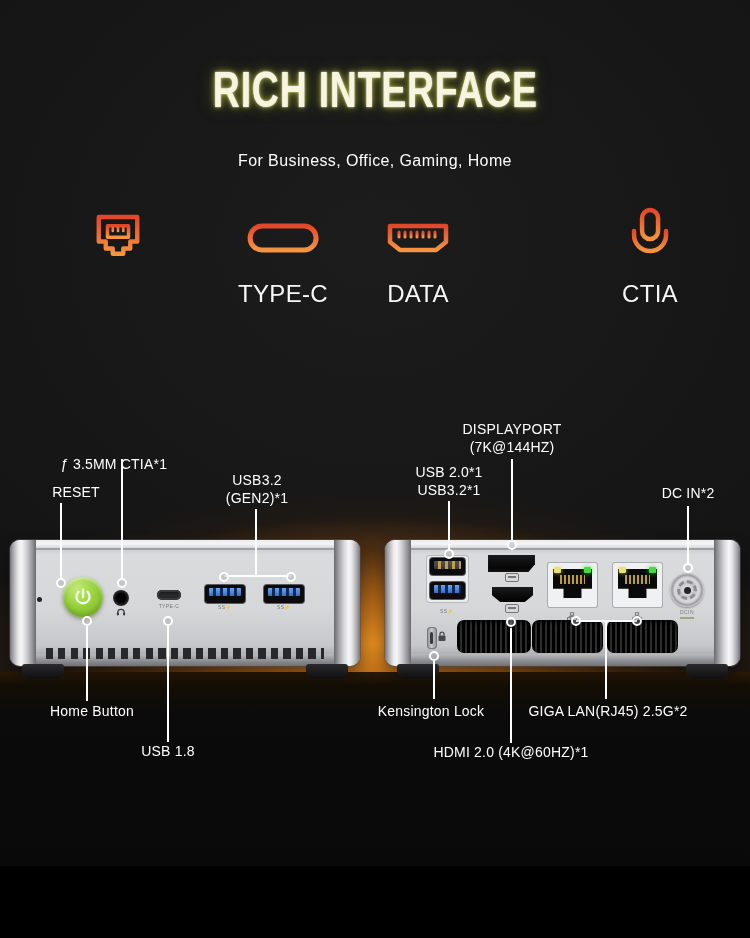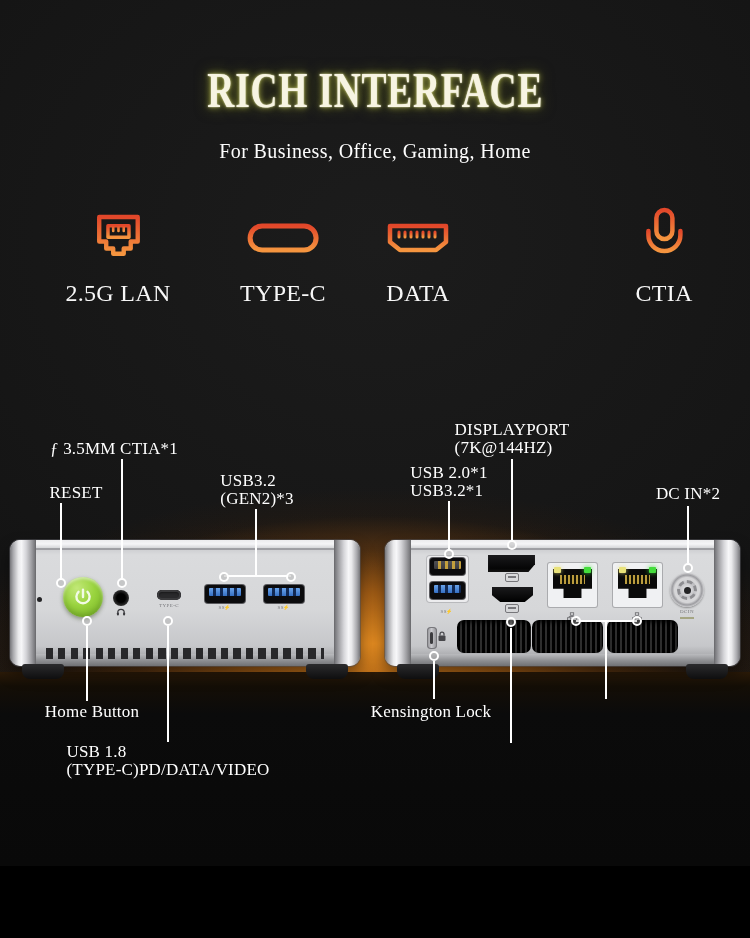--- a/index.html
+++ b/index.html
@@ -1,35 +1,35 @@
 <!DOCTYPE html>
 <html><head>
 <meta charset="utf-8">
 <style>
   html,body{margin:0;padding:0;background:#000;}
   .canvas{
     position:relative;width:750px;height:866px;overflow:hidden;
-    font-family:Liberation Serif, serif;
+    font-family:Liberation Sans, sans-serif;
     background:radial-gradient(120% 90% at 50% 28%, #1c1c1c 0%, #161616 45%, #0e0e0e 100%);
   }
   
   .glow{position:absolute;left:0;top:408px;width:750px;height:274px;
     background:
       radial-gradient(58% 62% at 50% 86%, rgba(238,146,34,0.95) 0%, rgba(205,115,22,0.72) 30%, rgba(140,75,14,0.42) 55%, rgba(60,32,8,0.18) 75%, rgba(0,0,0,0) 92%),
       radial-gradient(95% 85% at 50% 98%, rgba(120,62,12,0.45), rgba(0,0,0,0) 70%);
   }
   .table{position:absolute;left:0;top:672px;width:750px;height:266px;
     background:linear-gradient(180deg,#2b1a08 0%, #140e06 14px, #0b0b0b 42px, #080808 100%);}
   
   .title{position:absolute;top:62px;left:0;width:100%;text-align:center;}
   .title span{display:inline-block;font-weight:700;font-size:48px;letter-spacing:1px;
     transform:scale(0.78,1.06);color:#f7f4e2;
     text-shadow:0 0 2px rgba(246,246,206,0.95),0 0 7px rgba(192,198,72,0.85),0 0 16px rgba(150,160,40,0.5);}
-  .subtitle{position:absolute;top:140px;left:0;width:100%;text-align:center;
-    font-size:20px;color:#fdfdfd;letter-spacing:0.4px;}
+  .subtitle{position:absolute;top:152px;left:0;width:100%;text-align:center;
+    font-size:16px;color:#fdfdfd;letter-spacing:0.4px;}
   
   .icol{position:absolute;top:206px;transform:translateX(-50%);display:flex;flex-direction:column;align-items:center;}
   .iconbox{height:64px;display:flex;align-items:center;justify-content:center;}
   .ilabel{margin-top:10px;font-size:24px;color:#f7f7f7;letter-spacing:0.3px;white-space:nowrap;}
   
   .device{position:absolute;}
   .body{position:absolute;inset:0;border-radius:10px;
     background:linear-gradient(180deg,#ebebed 0,#f5f5f7 4px,#cdced1 9px,#dadbdd 15px,#d6d7d9 55%,#c6c7ca 84%,#a0a1a4 95%,#7d7e81 100%);
     box-shadow:0 0 0 1px rgba(80,80,85,0.55),0 8px 16px rgba(0,0,0,0.45);}
   .pillar{position:absolute;top:0;bottom:0;width:26px;}
@@ -87,21 +87,21 @@
     background:linear-gradient(90deg,#8e8e92,#c9c9cd 45%,#8e8e92);box-shadow:inset 0 0 0 1px #77777b;}
   .kslot i{position:absolute;left:3px;top:5px;width:3px;height:12px;border-radius:2px;background:#3b3b3e;}
   .grille{position:absolute;top:80px;height:33px;border-radius:7px;background:#161616;
     background-image:repeating-linear-gradient(90deg, rgba(0,0,0,0.95) 0 3px, rgba(90,90,90,0.35) 3px 5px);
     box-shadow:inset 0 2px 4px rgba(0,0,0,0.9);}
   
   .cl-v{position:absolute;width:2px;background:#fff;}
   .cl-h{position:absolute;height:2px;background:#fff;}
   .cl-dot{position:absolute;width:10px;height:10px;border:2px solid #fff;border-radius:50%;
     background:rgba(170,170,170,0.4);transform:translate(-50%,-50%);box-sizing:border-box;}
-  .cl-label{position:absolute;color:#fff;font-size:17px;line-height:17.5px;
+  .cl-label{position:absolute;color:#fff;font-size:14px;line-height:17.5px;text-align:center;
     transform:translateX(-50%);white-space:nowrap;letter-spacing:0.2px;}
 </style>
 </head>
 <body>
 
 <div class="canvas">
 
   <svg style="position:absolute;width:0;height:0" aria-hidden="true">
     <defs>
       <linearGradient id="og" x1="0" y1="0" x2="0" y2="1">
@@ -118,41 +118,40 @@
   <div class="subtitle">For Business, Office, Gaming, Home</div>
 
   <div class="icol" style="left:118px">
     <div class="iconbox">
       <svg width="56" height="56" viewBox="0 0 64 64" fill="none" stroke="url(#og)" stroke-linecap="round" stroke-linejoin="round">
         <path d="M10 8 H54 V36 H46 V44 H38 V50 H26 V44 H18 V36 H10 Z" stroke-width="5"></path>
         <rect x="20" y="18" width="24" height="13" stroke-width="4"></rect>
         <path d="M26 18 V24 M32 18 V24 M38 18 V24" stroke-width="3"></path>
       </svg>
     </div>
-    <div class="ilabel">2.5G LAN</div>
   </div>
   <div class="icol" style="left:283px">
     <div class="iconbox">
       <svg width="74" height="32" viewBox="0 0 74 32" fill="none" stroke="url(#og)" stroke-linecap="round" stroke-linejoin="round">
         <rect x="4" y="4" width="66" height="24" rx="12" stroke-width="5"></rect>
         <line x1="21" y1="16" x2="53" y2="16" stroke-width="5"></line>
       </svg>
     </div>
     <div class="ilabel">TYPE-C</div>
   </div>
   <div class="icol" style="left:418px">
     <div class="iconbox">
       <svg width="66" height="34" viewBox="0 0 66 34" fill="none" stroke="url(#og)" stroke-linecap="round" stroke-linejoin="round">
         <path d="M5 5 H61 V21 L51 29 H15 L5 21 Z" stroke-width="4.5"></path>
         <path d="M14 11 V16 M20 11 V16 M26 11 V16 M32 11 V16 M38 11 V16 M44 11 V16 M50 11 V16" stroke-width="3"></path>
       </svg>
     </div>
     <div class="ilabel">DATA</div>
   </div>
-  <div class="icol" style="left:664px">
+  <div class="icol" style="left:650px">
     <div class="iconbox">
       <svg width="42" height="62" viewBox="0 0 42 62" fill="none" stroke="url(#og)" stroke-linecap="round" stroke-linejoin="round">
         <rect x="13" y="3" width="16" height="29" rx="8" stroke-width="4.5"></rect>
         <path d="M5 24 v4 a16 16 0 0 0 32 0 v-4" stroke-width="4.5"></path>
         <line x1="21" y1="45" x2="21" y2="52" stroke-width="4.5"></line>
         <path d="M13 55 H29" stroke-width="5"></path>
       </svg>
     </div>
     <div class="ilabel">CTIA</div>
   </div>
@@ -285,35 +284,36 @@
   <div class="cl-dot" style="left:87px;top:621px"></div>
   <div class="cl-dot" style="left:168px;top:621px"></div>
   <div class="cl-dot" style="left:449px;top:554px"></div>
   <div class="cl-dot" style="left:512px;top:545px"></div>
   <div class="cl-dot" style="left:688px;top:568px"></div>
   <div class="cl-dot" style="left:434px;top:656px"></div>
   <div class="cl-dot" style="left:511px;top:622px"></div>
   <div class="cl-dot" style="left:576px;top:621px"></div>
   <div class="cl-dot" style="left:637px;top:621px"></div>
 
-  <div class="cl-label" style="left:114px;top:440px">ƒ 3.5MM CTIA*1</div>
+  <div class="cl-label" style="left:114px;top:456px">ƒ 3.5MM CTIA*1</div>
   <div class="cl-label" style="left:76px;top:484px">RESET</div>
   <div class="cl-label" style="left:257px;top:472px">
     <div>USB3.2</div>
-    <div>(GEN2)*3</div>
+    <div>(GEN2)*1</div>
   </div>
   <div class="cl-label" style="left:512px;top:421px">
     <div>DISPLAYPORT</div>
     <div>(7K@144HZ)</div>
   </div>
   <div class="cl-label" style="left:449px;top:464px">
     <div>USB 2.0*1</div>
     <div>USB3.2*1</div>
   </div>
   <div class="cl-label" style="left:688px;top:485px">DC IN*2</div>
   <div class="cl-label" style="left:92px;top:703px">Home Button</div>
   <div class="cl-label" style="left:168px;top:743px">
     <div>USB 1.8</div>
-    <div>(TYPE-C)PD/DATA/VIDEO</div>
   </div>
   <div class="cl-label" style="left:431px;top:703px">Kensington Lock</div>
+  <div class="cl-label" style="left:608px;top:703px">GIGA LAN(RJ45) 2.5G*2</div>
+  <div class="cl-label" style="left:511px;top:744px">HDMI 2.0 (4K@60HZ)*1</div>
 
 </div>
 
 </body></html>

